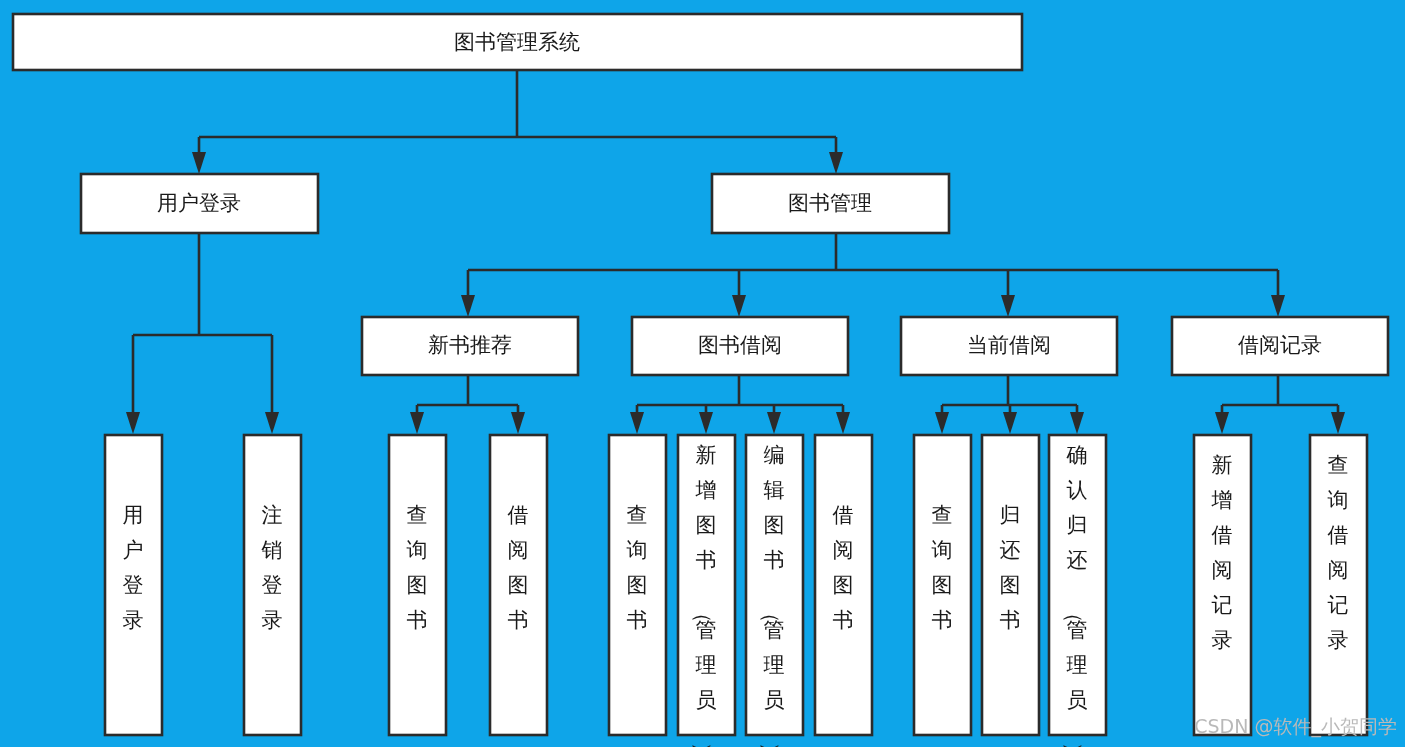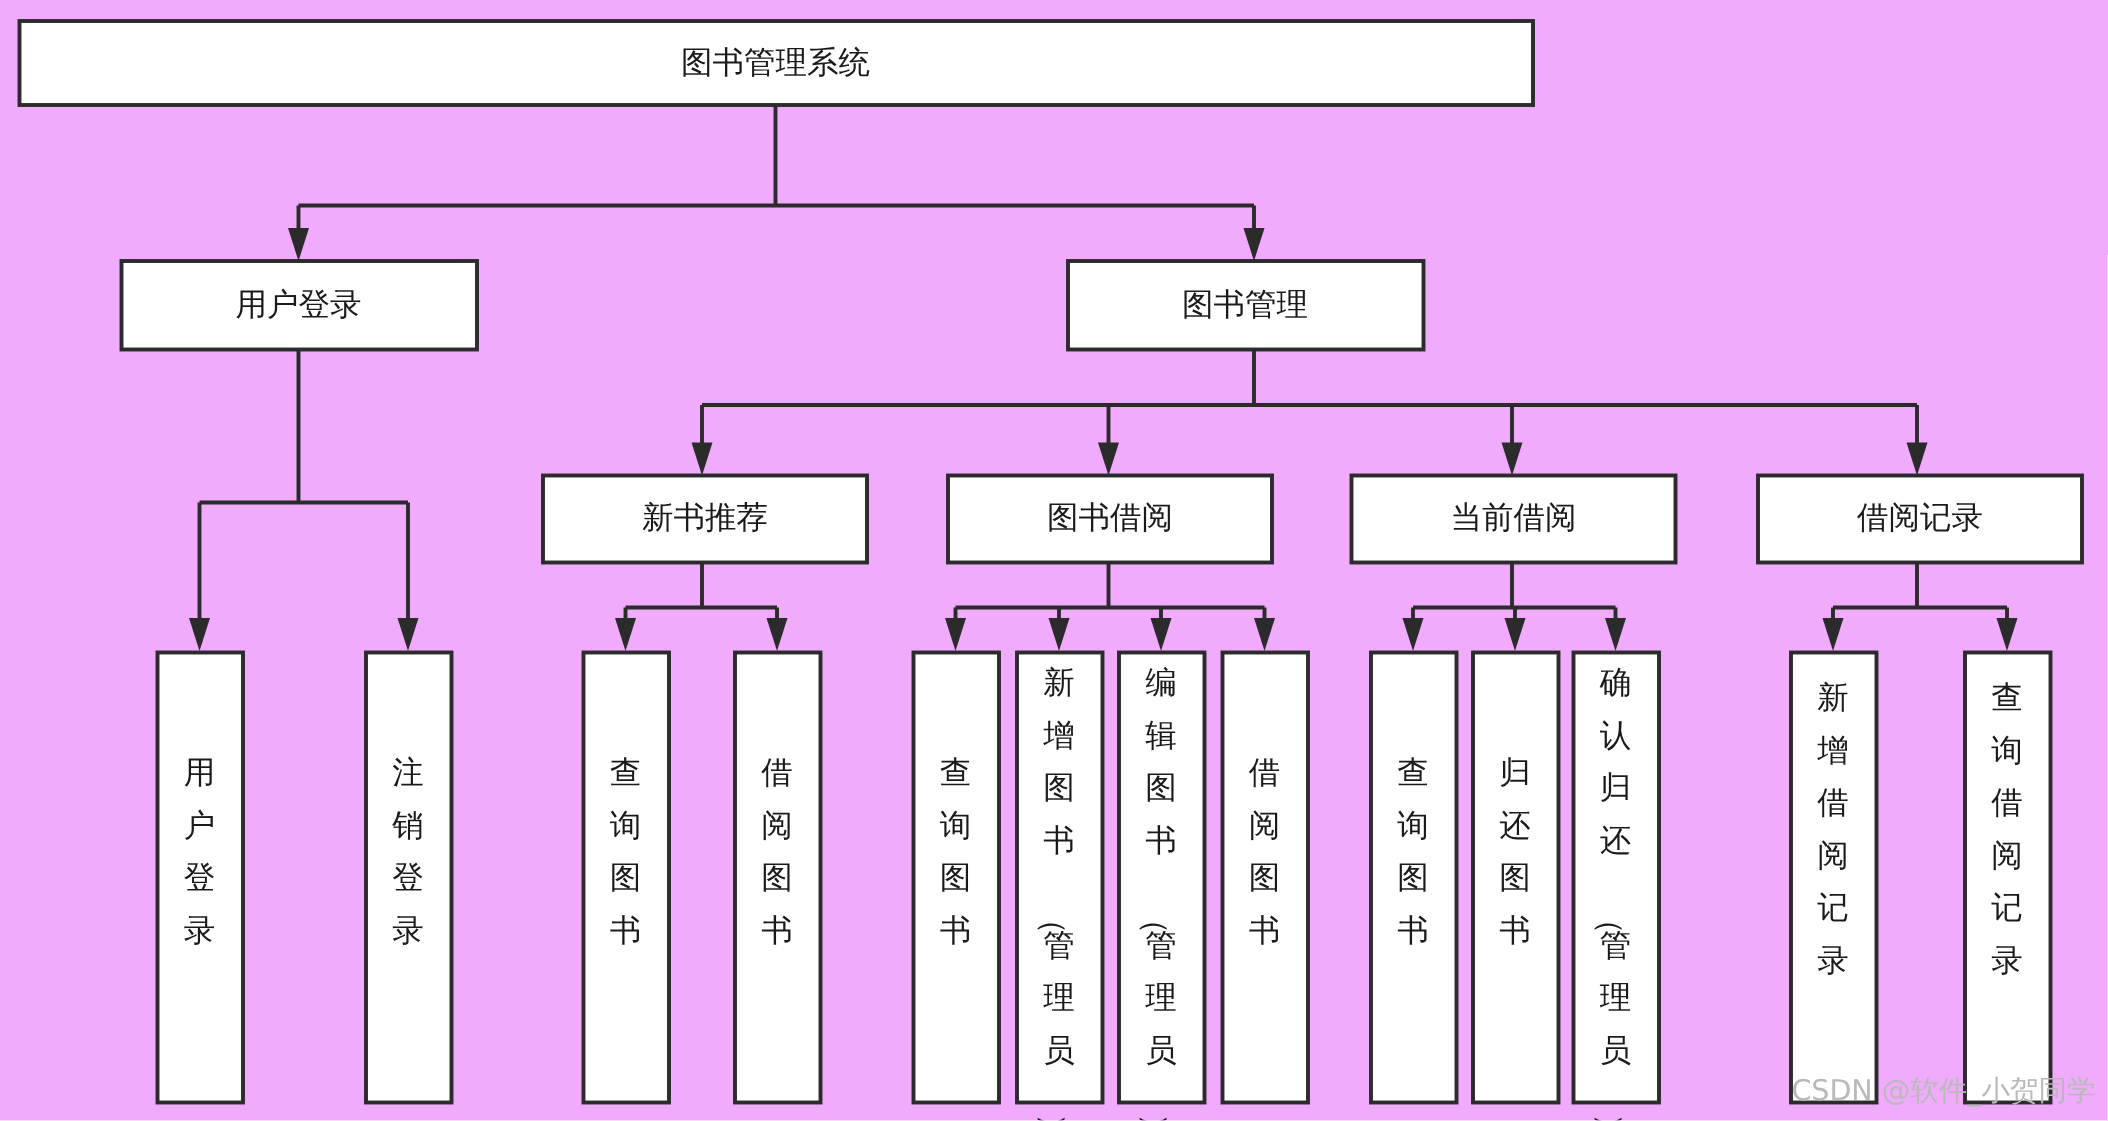--- a/index.html
+++ b/index.html
@@ -8,21 +8,21 @@
     padding: 0;
     background: #ffffff;
   }
   body {
     font-family: "DejaVu Sans", "Liberation Sans", sans-serif;
   }
   #diagram-root {
     position: relative;
     width: 1405px;
     height: 747px;
-    background: #f0abfc;
+    background: #0ea5e9;
     overflow: hidden;
   }
   svg.diagram-canvas {
     position: absolute;
     top: 0;
     left: 0;
     width: 1405px;
     height: 747px;
     display: block;
   }

